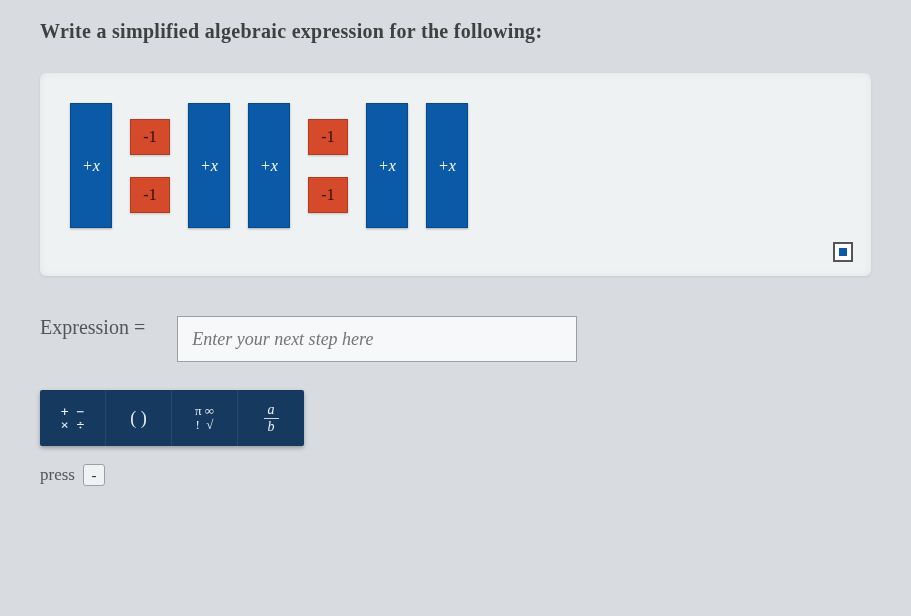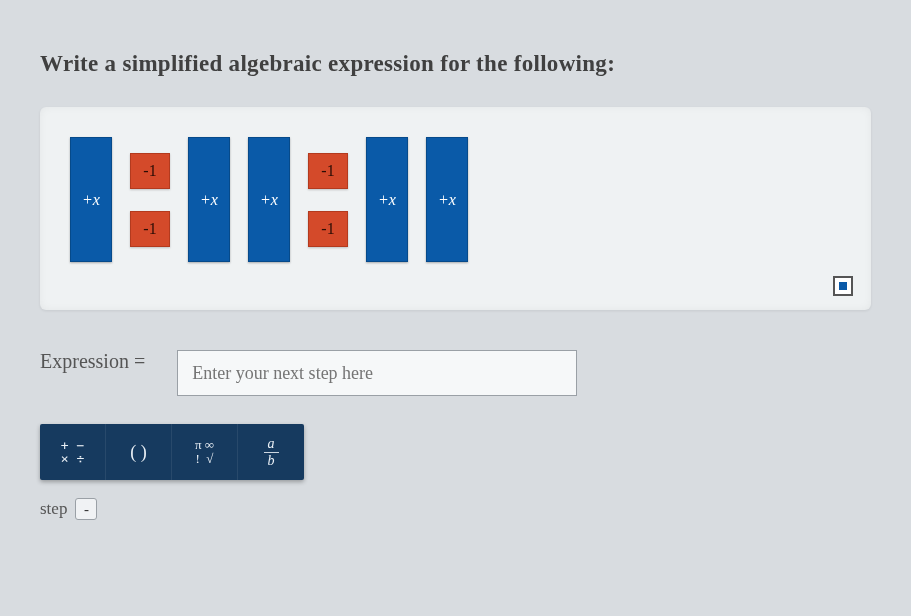--- a/index.html
+++ b/index.html
@@ -6,26 +6,25 @@
     body {
       font-family: Georgia, 'Times New Roman', serif;
       background: #d8dce0;
       width: 911px;
       height: 616px;
       padding: 20px 40px;
       color: #3a3a3a;
       position: relative;
     }
     .question-title {
-      font-size: 23px;
+      font-size: 20px;
       font-weight: 600;
       color: #404040;
       margin-bottom: 30px;
       letter-spacing: 0.3px;
-      margin-top: 31px;
     }
     .tiles-panel {
       background: #eff2f3;
       border-radius: 6px;
       padding: 30px 30px 18px 30px;
       box-shadow: inset 0 0 8px rgba(0,0,0,0.05), 0 1px 3px rgba(0,0,0,0.08);
       position: relative;
       margin-bottom: 40px;
     }
     .tiles-row {
@@ -94,20 +93,21 @@
     }
     .expr-input {
       flex: 0 0 400px;
       height: 46px;
       border: 1px solid #9aa0a6;
       background: #f6f8f9;
       padding: 0 14px;
       font-size: 18px;
       color: #6a7278;
       font-family: Georgia, serif;
+      font-style: italic;
       outline: none;
     }
     .toolbar {
       display: inline-flex;
       background: #163a5f;
       border-radius: 2px;
       box-shadow: 0 2px 4px rgba(0,0,0,0.3);
       margin-bottom: 18px;
     }
     .toolbar-btn {
@@ -198,18 +198,18 @@
   </div>
   <div class="toolbar-btn">
     <span class="tb-frac">
       <span class="num">a</span>
       <span class="den">b</span>
     </span>
   </div>
 </div>
 
 <div class="press-row">
-  <span>step</span>
+  <span>press</span>
   <span class="key">-</span>
 </div>
 
 
 
 
 </body></html>

